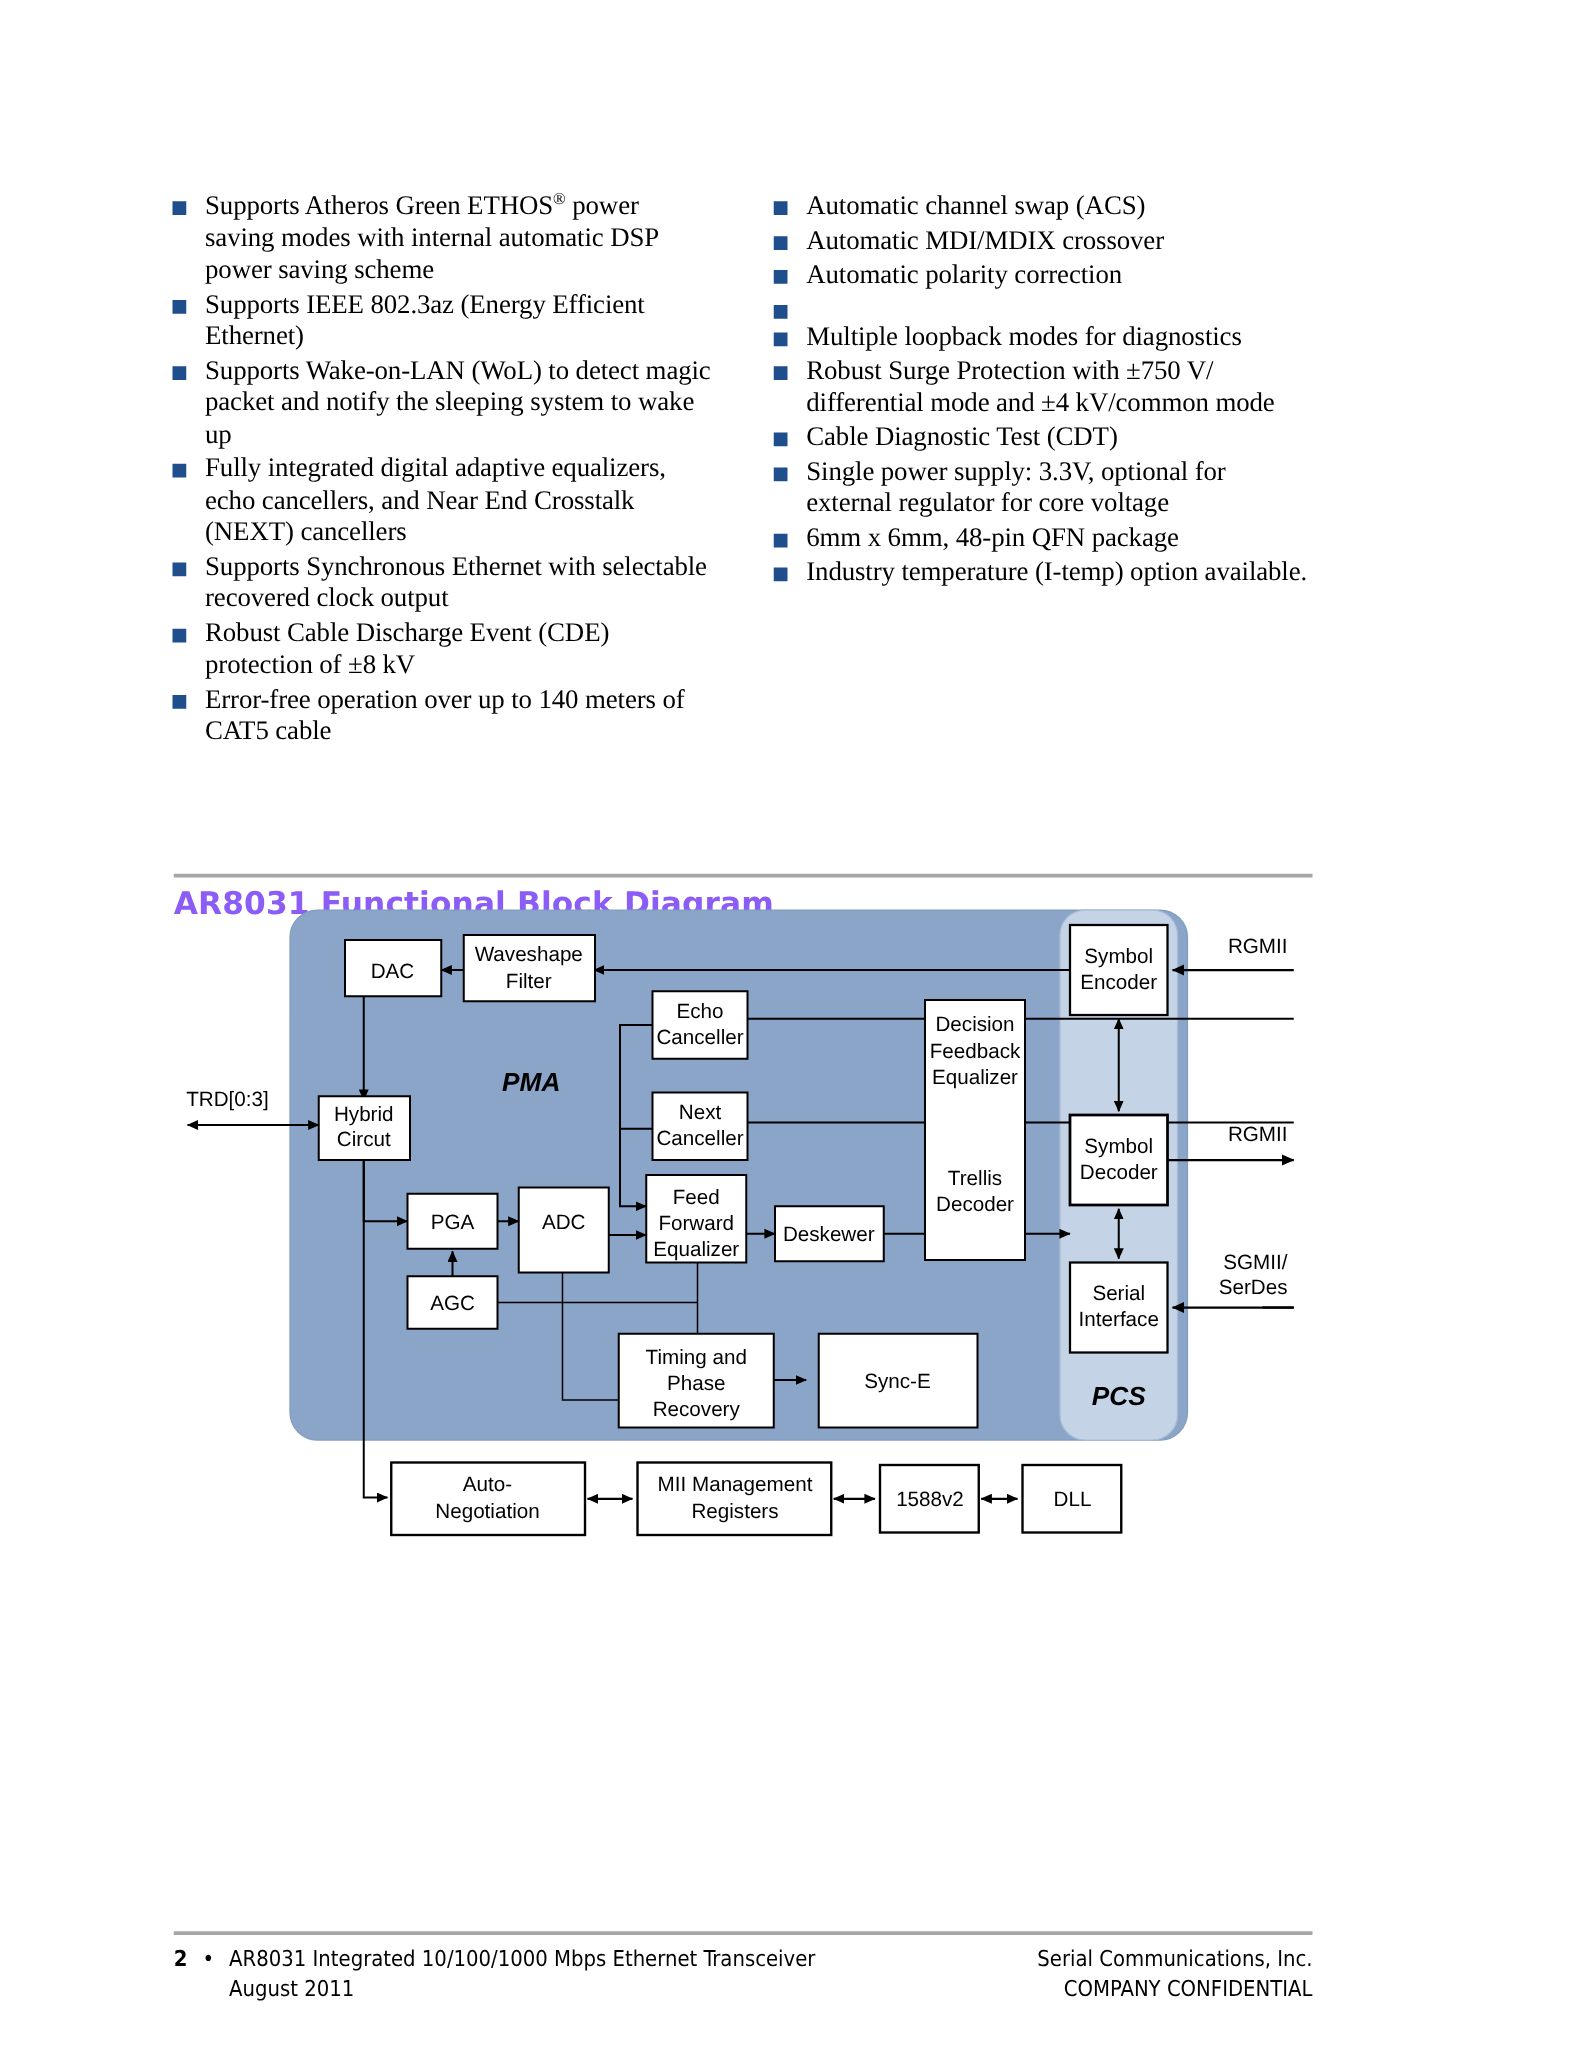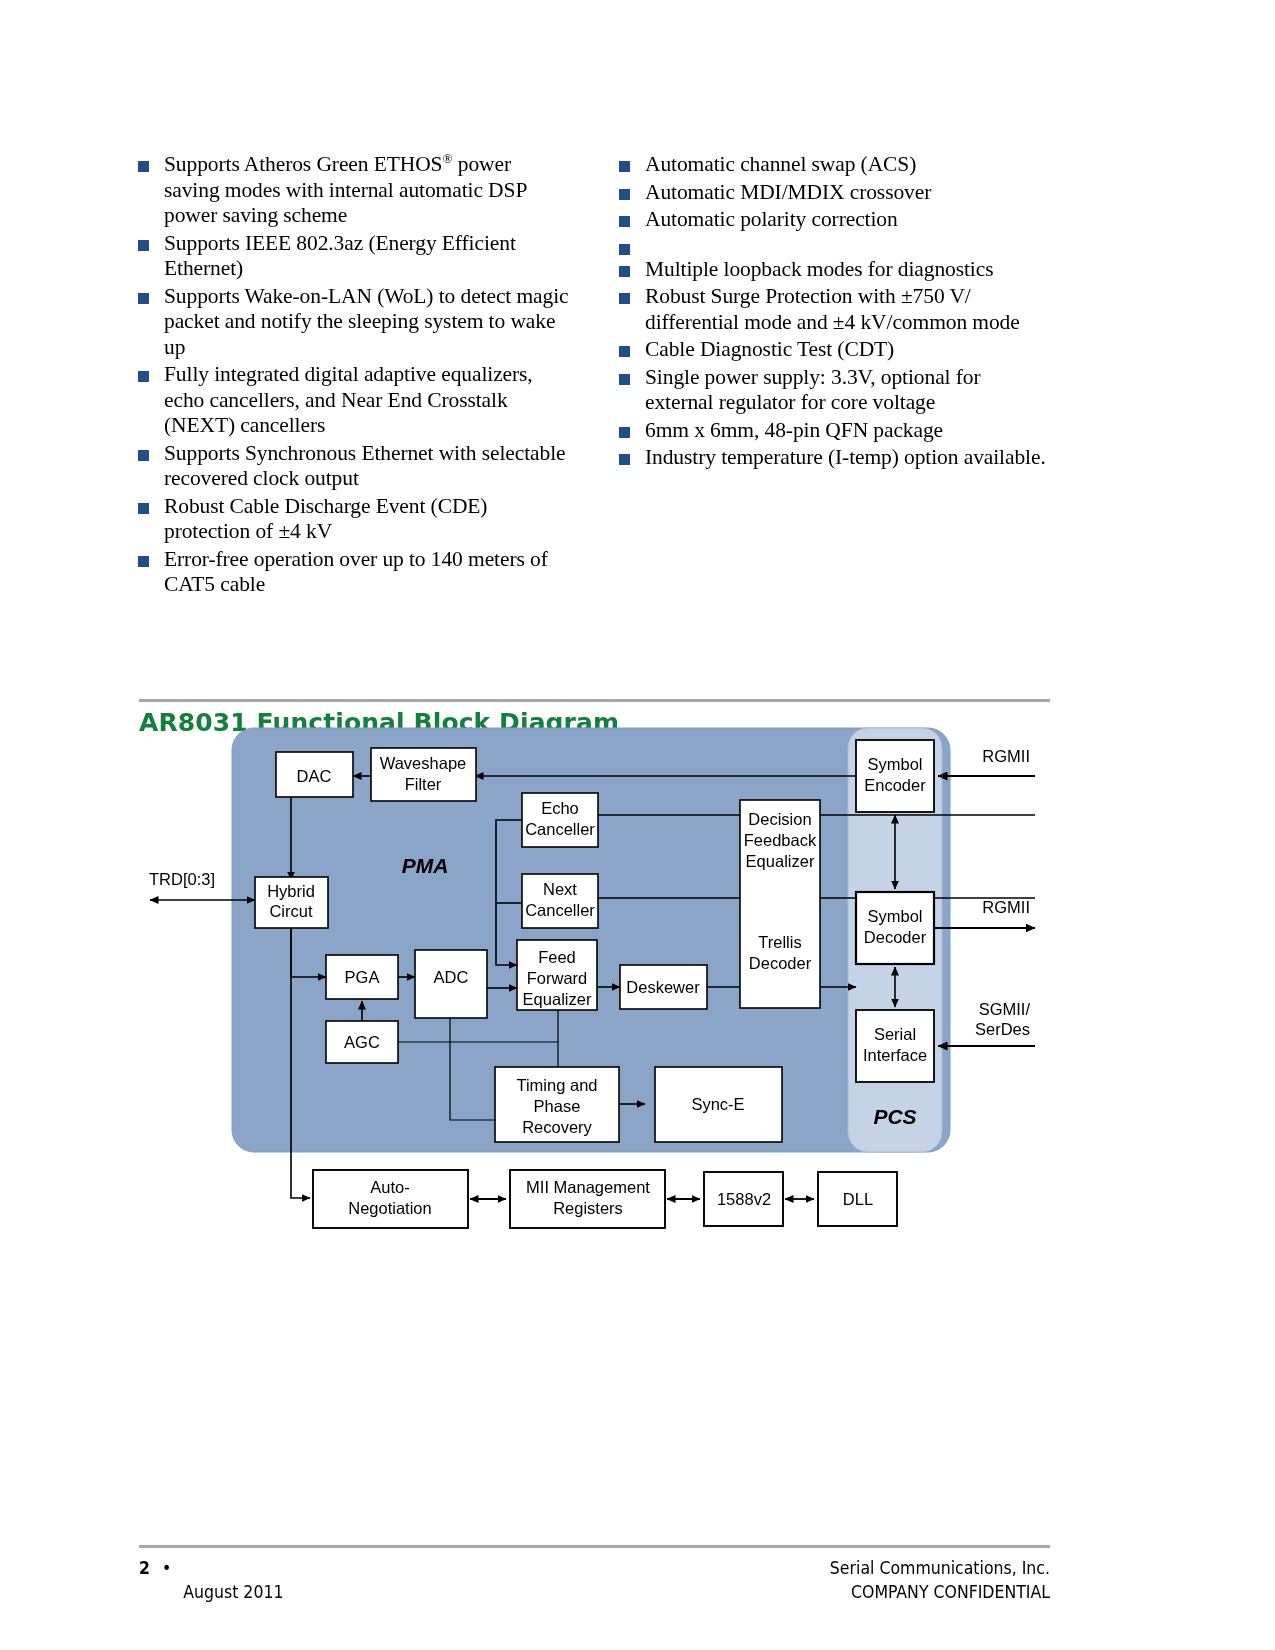--- a/index.html
+++ b/index.html
@@ -60,21 +60,21 @@
     background: #a6a6a6;
   }
   #section-title {
     position: absolute;
     left: 139px;
     top: 708px;
     font-family: "DejaVu Sans", sans-serif;
     font-weight: bold;
     font-size: 25px;
     letter-spacing: 0.1px;
-    color: #15803d;
+    color: #8b5cf6;
   }
 
   
   #diagram {
     position: absolute;
     left: 0px;
     top: 720px;
     width: 1275px;
     height: 540px;
   }
@@ -125,21 +125,21 @@
       <div class="feat-item">
         <span class="feat-bullet" style="background: rgb(31, 78, 140);"></span>
         <span class="feat-text">Fully integrated digital adaptive equalizers, echo cancellers, and Near End Crosstalk (NEXT) cancellers</span>
       </div>
       <div class="feat-item">
         <span class="feat-bullet" style="background: rgb(31, 78, 140);"></span>
         <span class="feat-text">Supports Synchronous Ethernet with selectable recovered clock output</span>
       </div>
       <div class="feat-item">
         <span class="feat-bullet" style="background: rgb(31, 78, 140);"></span>
-        <span class="feat-text">Robust Cable Discharge Event (CDE) protection of ±4 kV</span>
+        <span class="feat-text">Robust Cable Discharge Event (CDE) protection of ±8 kV</span>
       </div>
       <div class="feat-item">
         <span class="feat-bullet" style="background: rgb(31, 78, 140);"></span>
         <span class="feat-text">Error-free operation over up to 140 meters of CAT5 cable</span>
       </div>
     </div>
   <div class="feat-col" id="feat-right">
       <div class="feat-item">
         <span class="feat-bullet" style="background: rgb(31, 78, 140);"></span>
         <span class="feat-text">Automatic channel swap (ACS)</span>
@@ -401,21 +401,21 @@
   </g>
 </svg>
 </div>
 
 <div id="footer-rule"></div>
 <div id="footer">
   <div id="footer-left">
     <span class="pg-num">2</span>
     <span class="pg-sep">•</span>
     <span>
-      <br>
+      <span>AR8031 Integrated 10/100/1000 Mbps Ethernet Transceiver</span><br>
       <span>August 2011</span>
     </span>
   </div>
   <div id="footer-right">
     <div>Serial Communications, Inc.</div>
     <div>COMPANY CONFIDENTIAL</div>
   </div>
 </div>
 
 </body></html>

